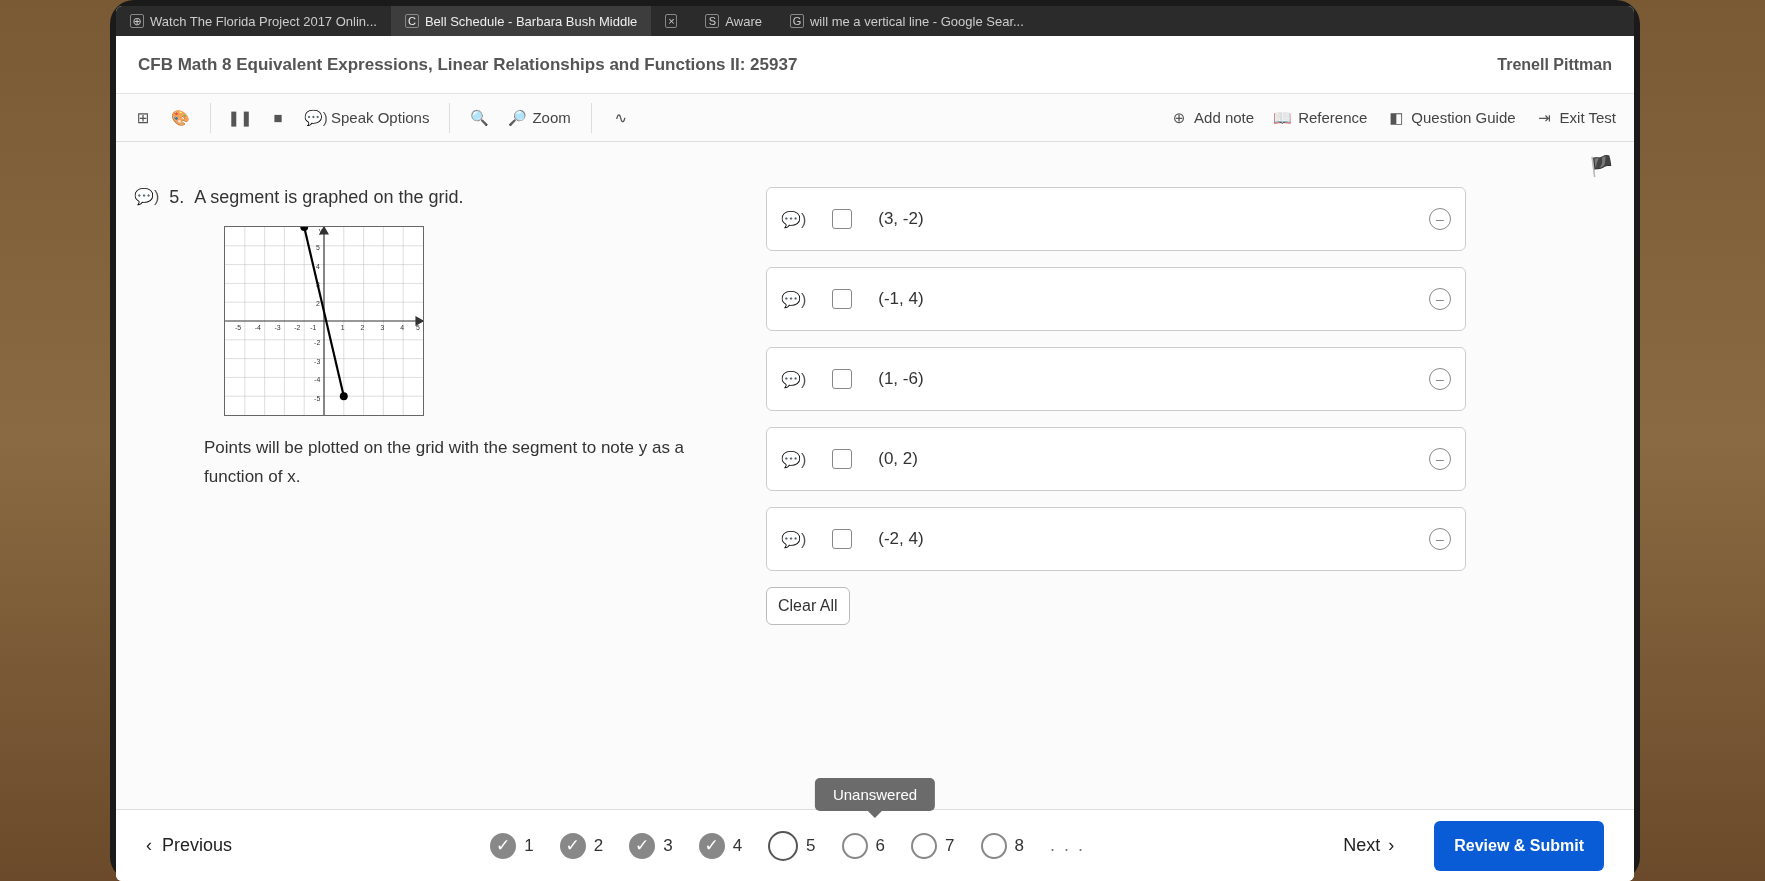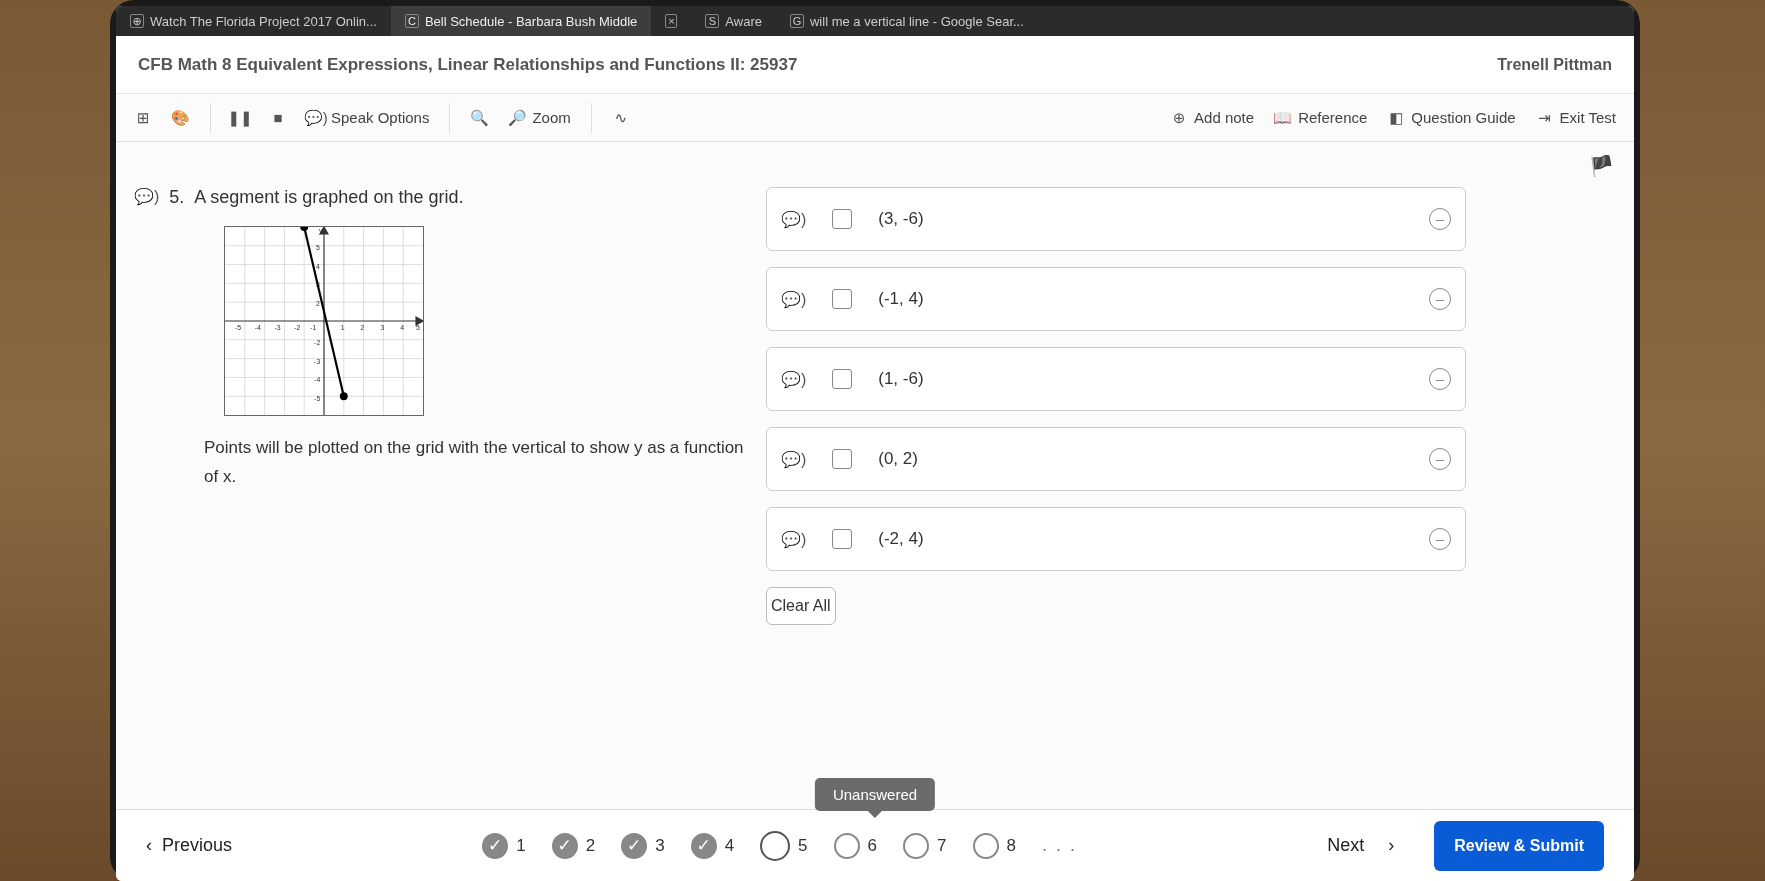--- a/index.html
+++ b/index.html
@@ -24,30 +24,30 @@
 .qwrap{position:absolute;left:18px;top:45px;width:610px;}
 .qhead{display:flex;gap:10px;align-items:flex-start;font-size:18px;color:#333;}
 .speak-icon{font-size:16px;color:#555;}
 .graph{margin:18px 0 18px 90px;width:200px;height:190px;border:1px solid #666;background:#fff;position:relative;}
 .graph svg{width:100%;height:100%;}
 .qbody{margin-left:70px;font-size:17px;color:#333;line-height:1.7;}
 .answers{position:absolute;left:650px;top:45px;width:700px;}
 .ans{display:flex;align-items:center;border:1px solid #ccc;border-radius:6px;height:64px;margin-bottom:16px;background:#fff;padding:0 14px;gap:26px;font-size:17px;color:#333;position:relative;}
 .ans .elim{position:absolute;right:14px;width:22px;height:22px;border:1.5px solid #888;border-radius:50%;display:flex;align-items:center;justify-content:center;font-size:14px;color:#888;}
 .checkbox{width:20px;height:20px;border:1.5px solid #888;border-radius:3px;}
-.clear-all{border:1px solid #bbb;background:#fff;padding:9px 4px;border-radius:6px;font-size:16px;color:#333;cursor:pointer;}
+.clear-all{border:1px solid #bbb;background:#fff;padding:9px 11px;border-radius:6px;font-size:16px;color:#333;cursor:pointer;}
 .nav{height:72px;background:#fff;border-top:1px solid #ddd;display:flex;align-items:center;padding:0 30px;justify-content:space-between;position:relative;}
 .nav .prev{display:flex;align-items:center;gap:10px;font-size:18px;color:#222;cursor:pointer;}
 .qnav{display:flex;align-items:center;gap:26px;}
 .qbtn{display:flex;align-items:center;gap:8px;font-size:17px;color:#333;}
 .qcircle{width:26px;height:26px;border-radius:50%;border:2px solid #888;display:flex;align-items:center;justify-content:center;}
 .qcircle.done{background:#888;border-color:#888;color:#fff;}
 .qcircle.current{border:2.5px solid #555;width:30px;height:30px;border-radius:16px;padding:0 6px;}
 .review{background:#0a5bd6;color:#fff;border:none;padding:16px 20px;border-radius:6px;font-size:16px;font-weight:600;cursor:pointer;}
-.next{display:flex;align-items:center;gap:24px;font-size:18px;color:#222;cursor:pointer;}
+.next{display:flex;align-items:center;gap:8px;font-size:18px;color:#222;cursor:pointer;}
 .unanswered{position:absolute;left:50%;transform:translateX(-50%);top:-32px;background:#6b6b6b;color:#fff;padding:8px 18px;border-radius:5px;font-size:15px;}
 .unanswered::after{content:"";position:absolute;left:50%;bottom:-7px;transform:translateX(-50%);border:7px solid transparent;border-top-color:#6b6b6b;border-bottom:none;}
 .dots{color:#777;font-size:18px;letter-spacing:2px;}
 </style>
 </head>
 <body>
 
 <div class="screen">
  <div class="tablet">
   <div class="inner">
@@ -187,29 +187,29 @@
                   <text x="90" y="138">-3</text>
                   <text x="90" y="157">-4</text>
                   <text x="90" y="176">-5</text>
            </g>
            <line x1="80" y1="0" x2="120" y2="171" stroke="#000" stroke-width="2.2"></line>
            <circle cx="80" cy="0" r="4" fill="#000"></circle>
                 <circle cx="120" cy="171" r="4" fill="#000"></circle>
          </svg>
        </div>
        <div class="qbody">
-         <div>Points will be plotted on the grid with the vertical to show y as a function of x.</div>
+         <div>Points will be plotted on the grid with the segment to note y as a function of x.</div>
        </div>
      </div>
 
      <div class="answers">
        <div class="ans">
          <span class="speak-icon">💬)</span>
          <span class="checkbox"></span>
-         <span>(3, -6)</span>
+         <span>(3, -2)</span>
          <span class="elim">–</span>
        </div>
        <div class="ans">
          <span class="speak-icon">💬)</span>
          <span class="checkbox"></span>
          <span>(-1, 4)</span>
          <span class="elim">–</span>
        </div>
        <div class="ans">
          <span class="speak-icon">💬)</span>

